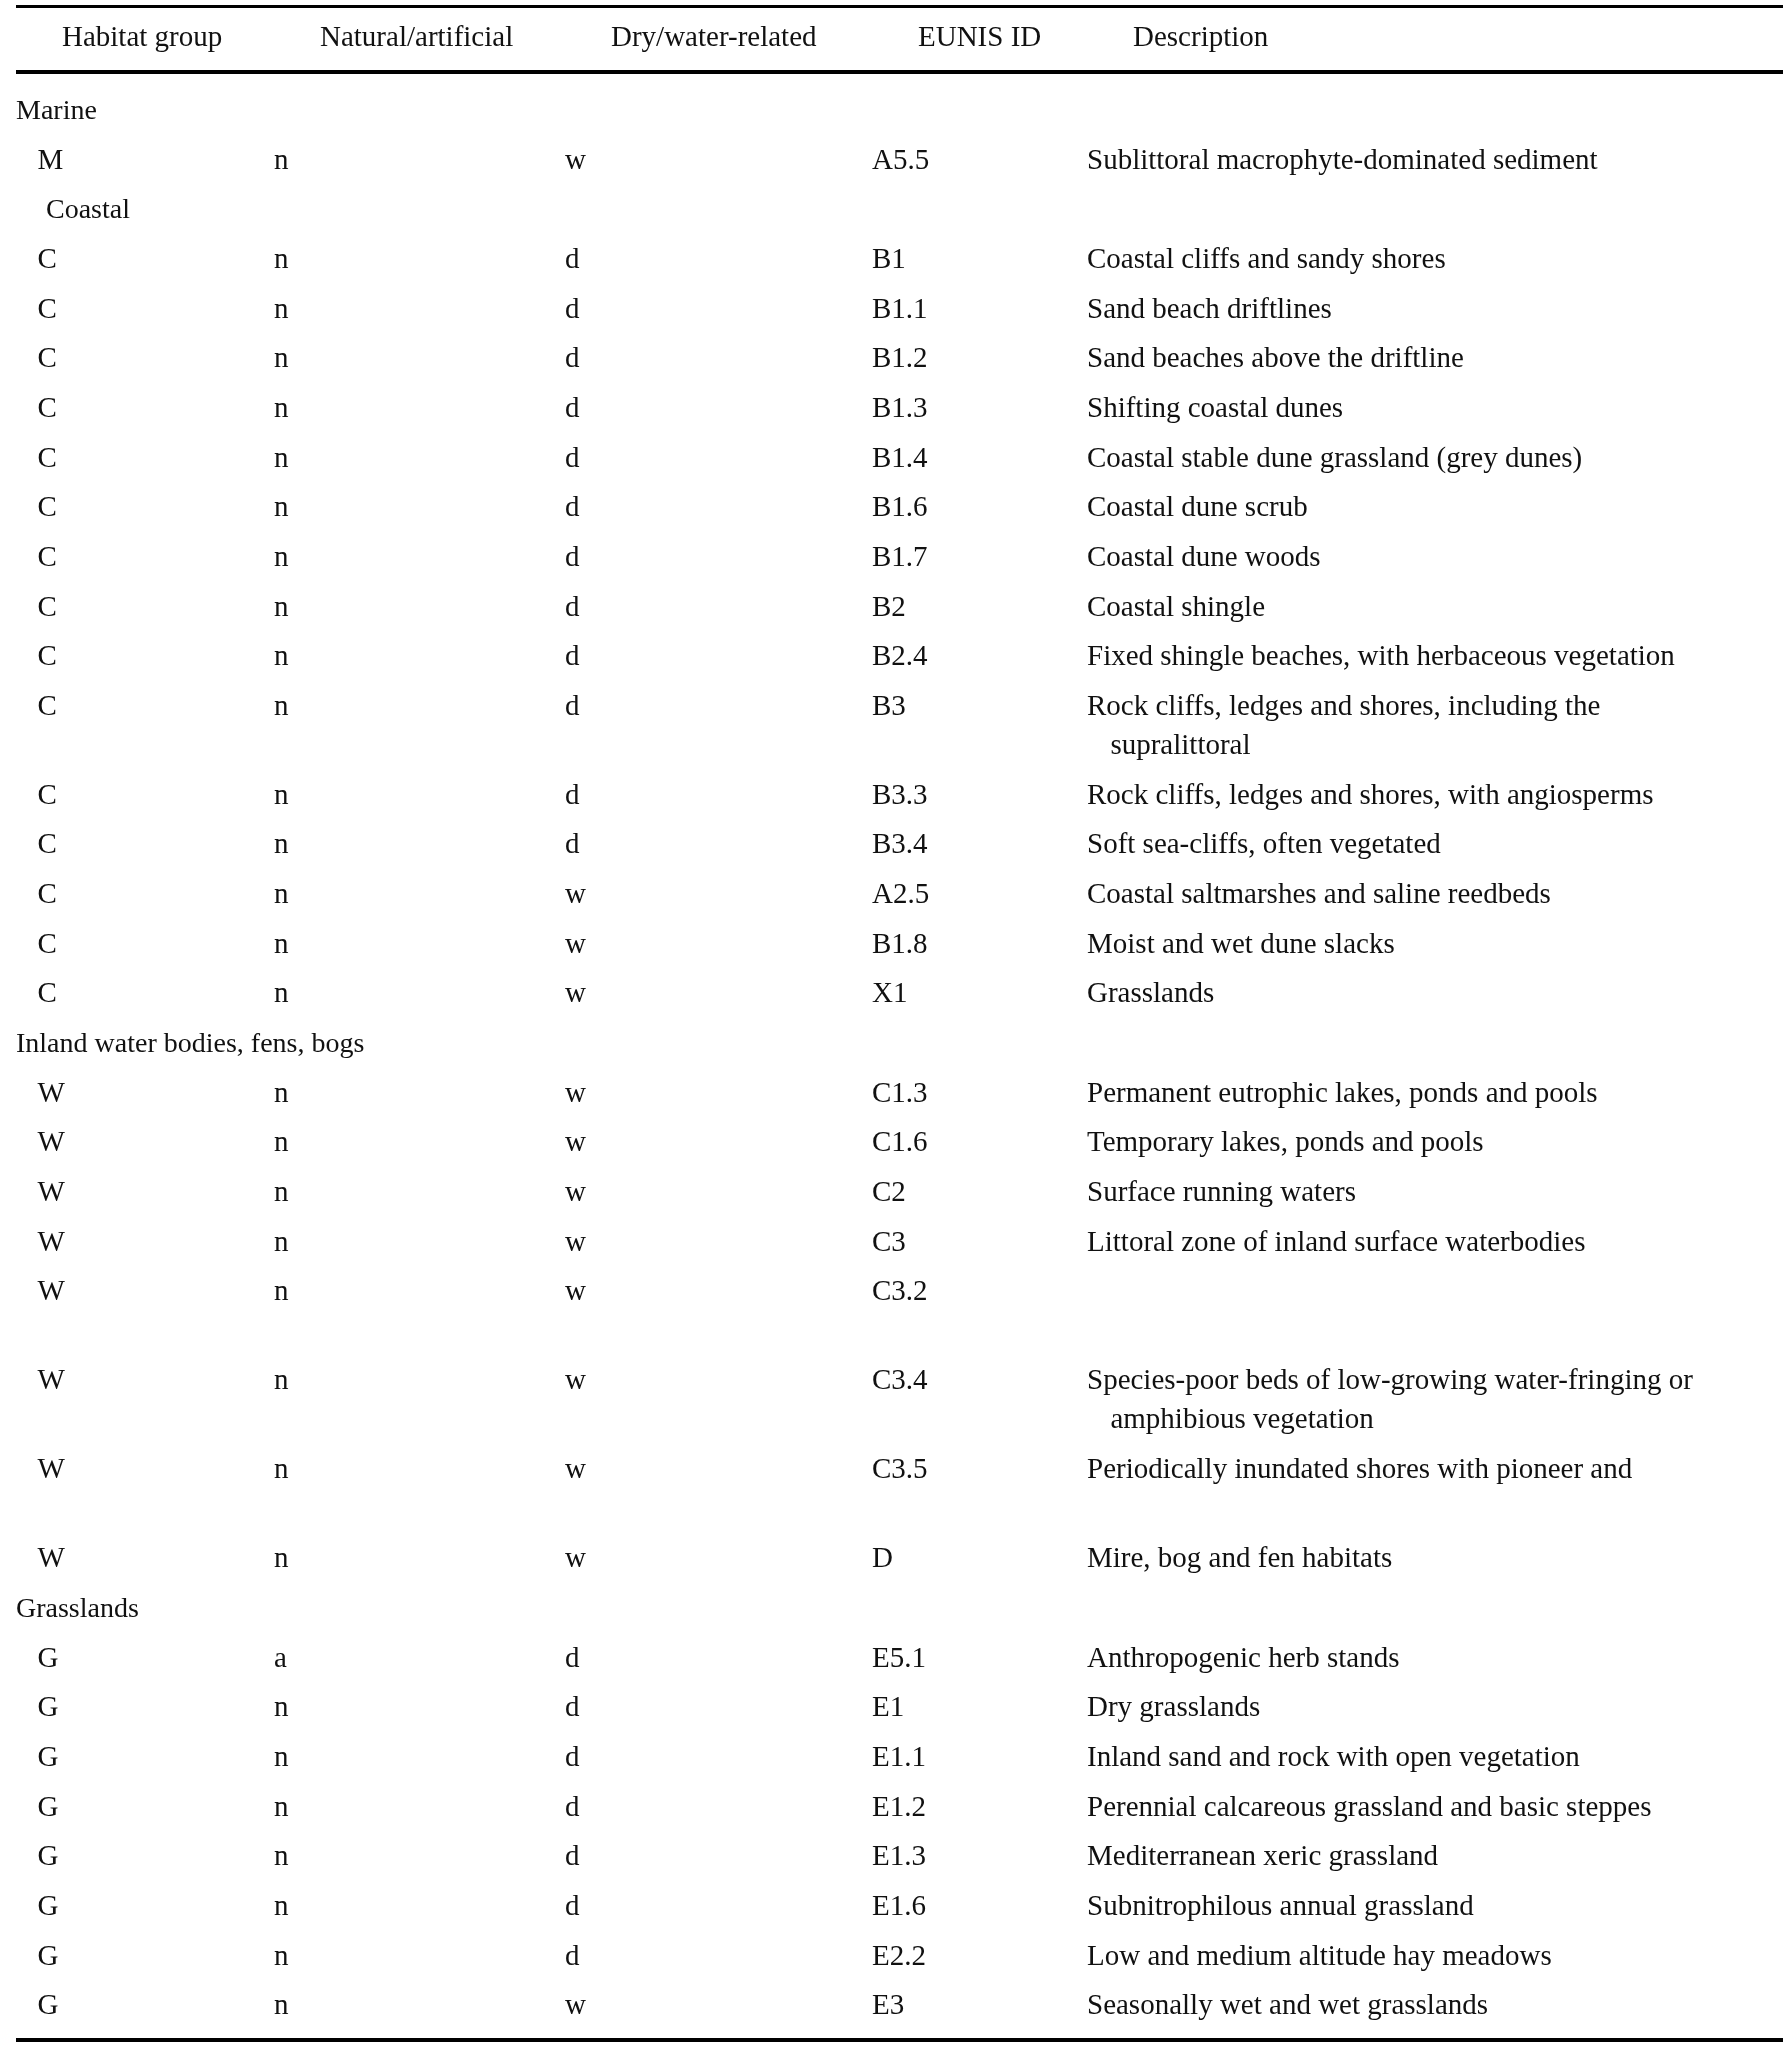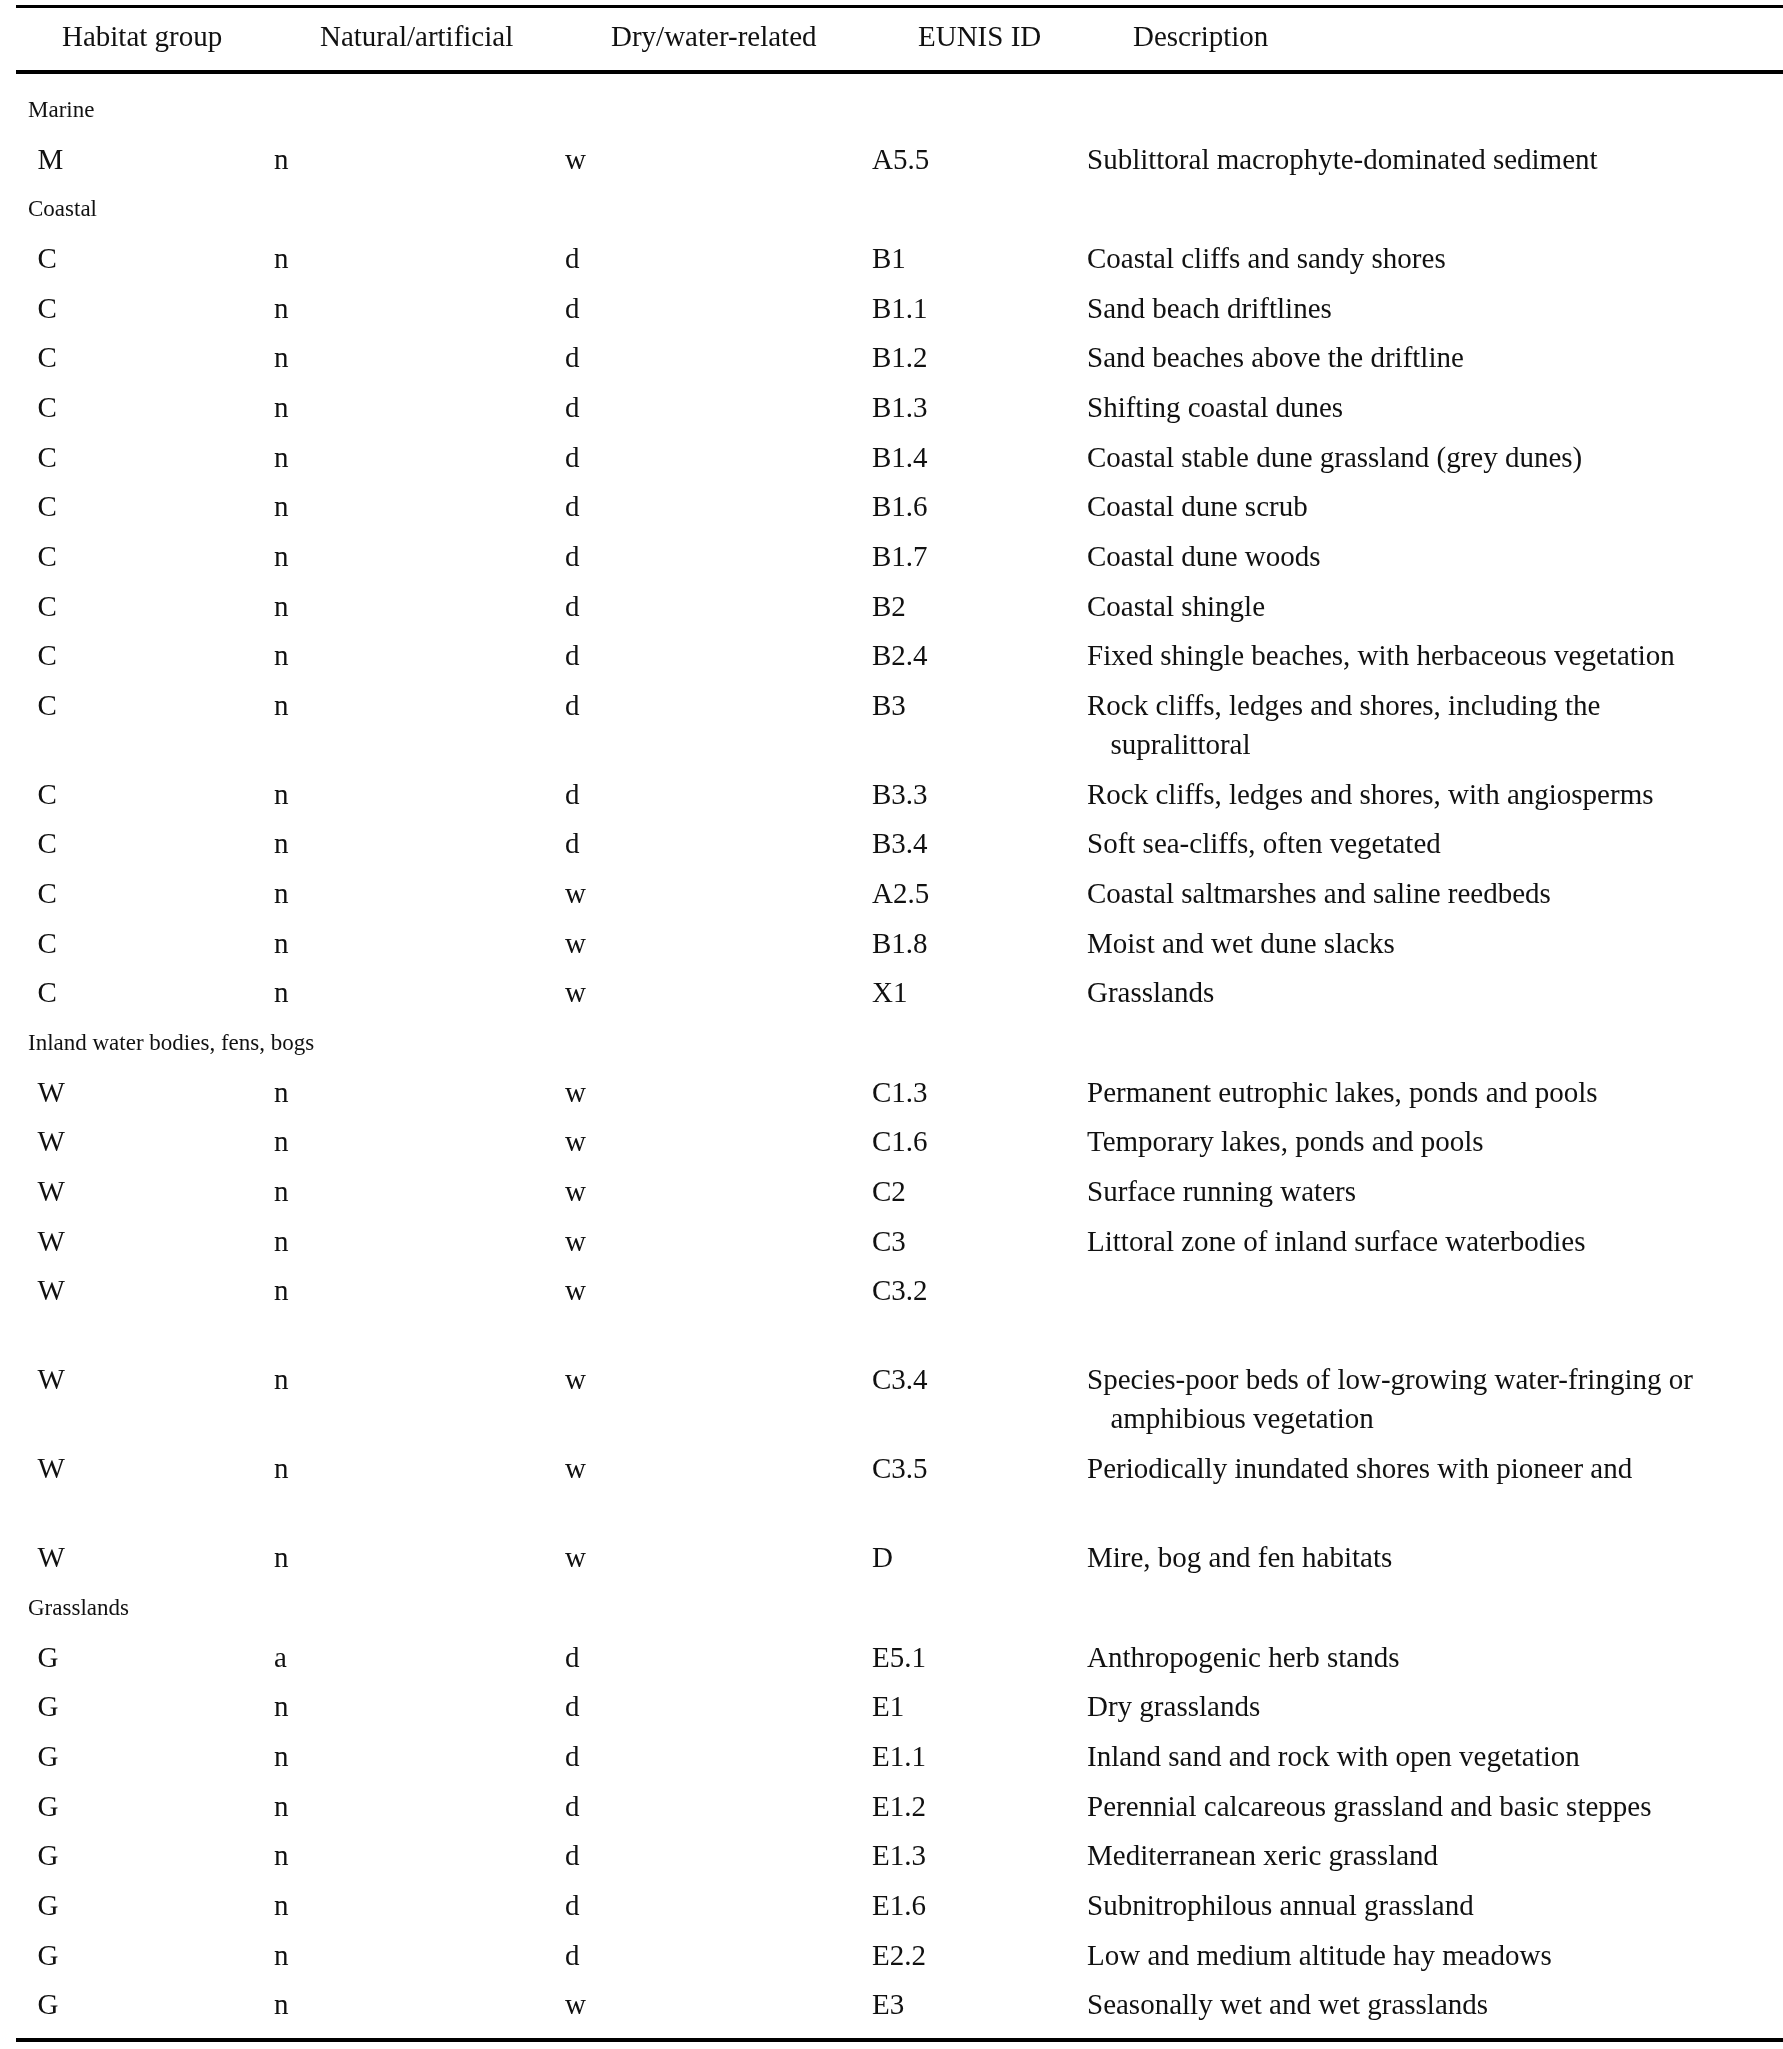--- a/index.html
+++ b/index.html
@@ -12,21 +12,21 @@
   .header { position: absolute; left: 0; right: 0; top: 17px; height: 45px; margin-left: 46px; }
   .cell { position: absolute; font-size: 29px; line-height: 39px; white-space: nowrap; }
   .c0 { left: 0; }
   .c1 { left: 258px; }
   .c2 { left: 549px; }
   .c3 { left: 856px; }
   .c4 { left: 1071px; }
   .row { position: absolute; left: 0; right: 0; height: 50px; }
   .row .c0.indent { left: 21.5px; }
   .desc .line2 { display: block; padding-left: 23.4px; }
-  .group { position: absolute; left: 12px; font-size: 23px; line-height: 39px; white-space: nowrap; }
+  .group { position: absolute; left: 0; font-size: 28px; line-height: 39px; white-space: nowrap; }
 </style>
 </head>
 <body>
 
 <div class="table">
   <div class="rule-top"></div>
   <div class="header">
     <span class="cell c0">Habitat group</span>
     <span class="cell c1">Natural/artificial</span>
     <span class="cell c2">Dry/water-related</span>
@@ -36,21 +36,21 @@
   <div class="rule-head"></div>
   <div id="table-body">
       <div class="group" style="top: 90px;">Marine</div>
       <div class="row" style="top: 140px;">
         <span class="cell c0 indent">M</span>
         <span class="cell c1">n</span>
         <span class="cell c2">w</span>
         <span class="cell c3">A5.5</span>
         <span class="cell c4 desc"><span>Sublittoral macrophyte-dominated sediment</span></span>
       </div>
-      <div class="group" style="top: 189px;">Coastal</div>
+      <div class="group" style="top: 189px; margin-left: 30px;">Coastal</div>
       <div class="row" style="top: 239px;">
         <span class="cell c0 indent">C</span>
         <span class="cell c1">n</span>
         <span class="cell c2">d</span>
         <span class="cell c3">B1</span>
         <span class="cell c4 desc"><span>Coastal cliffs and sandy shores</span></span>
       </div>
       <div class="row" style="top: 289px;">
         <span class="cell c0 indent">C</span>
         <span class="cell c1">n</span>

